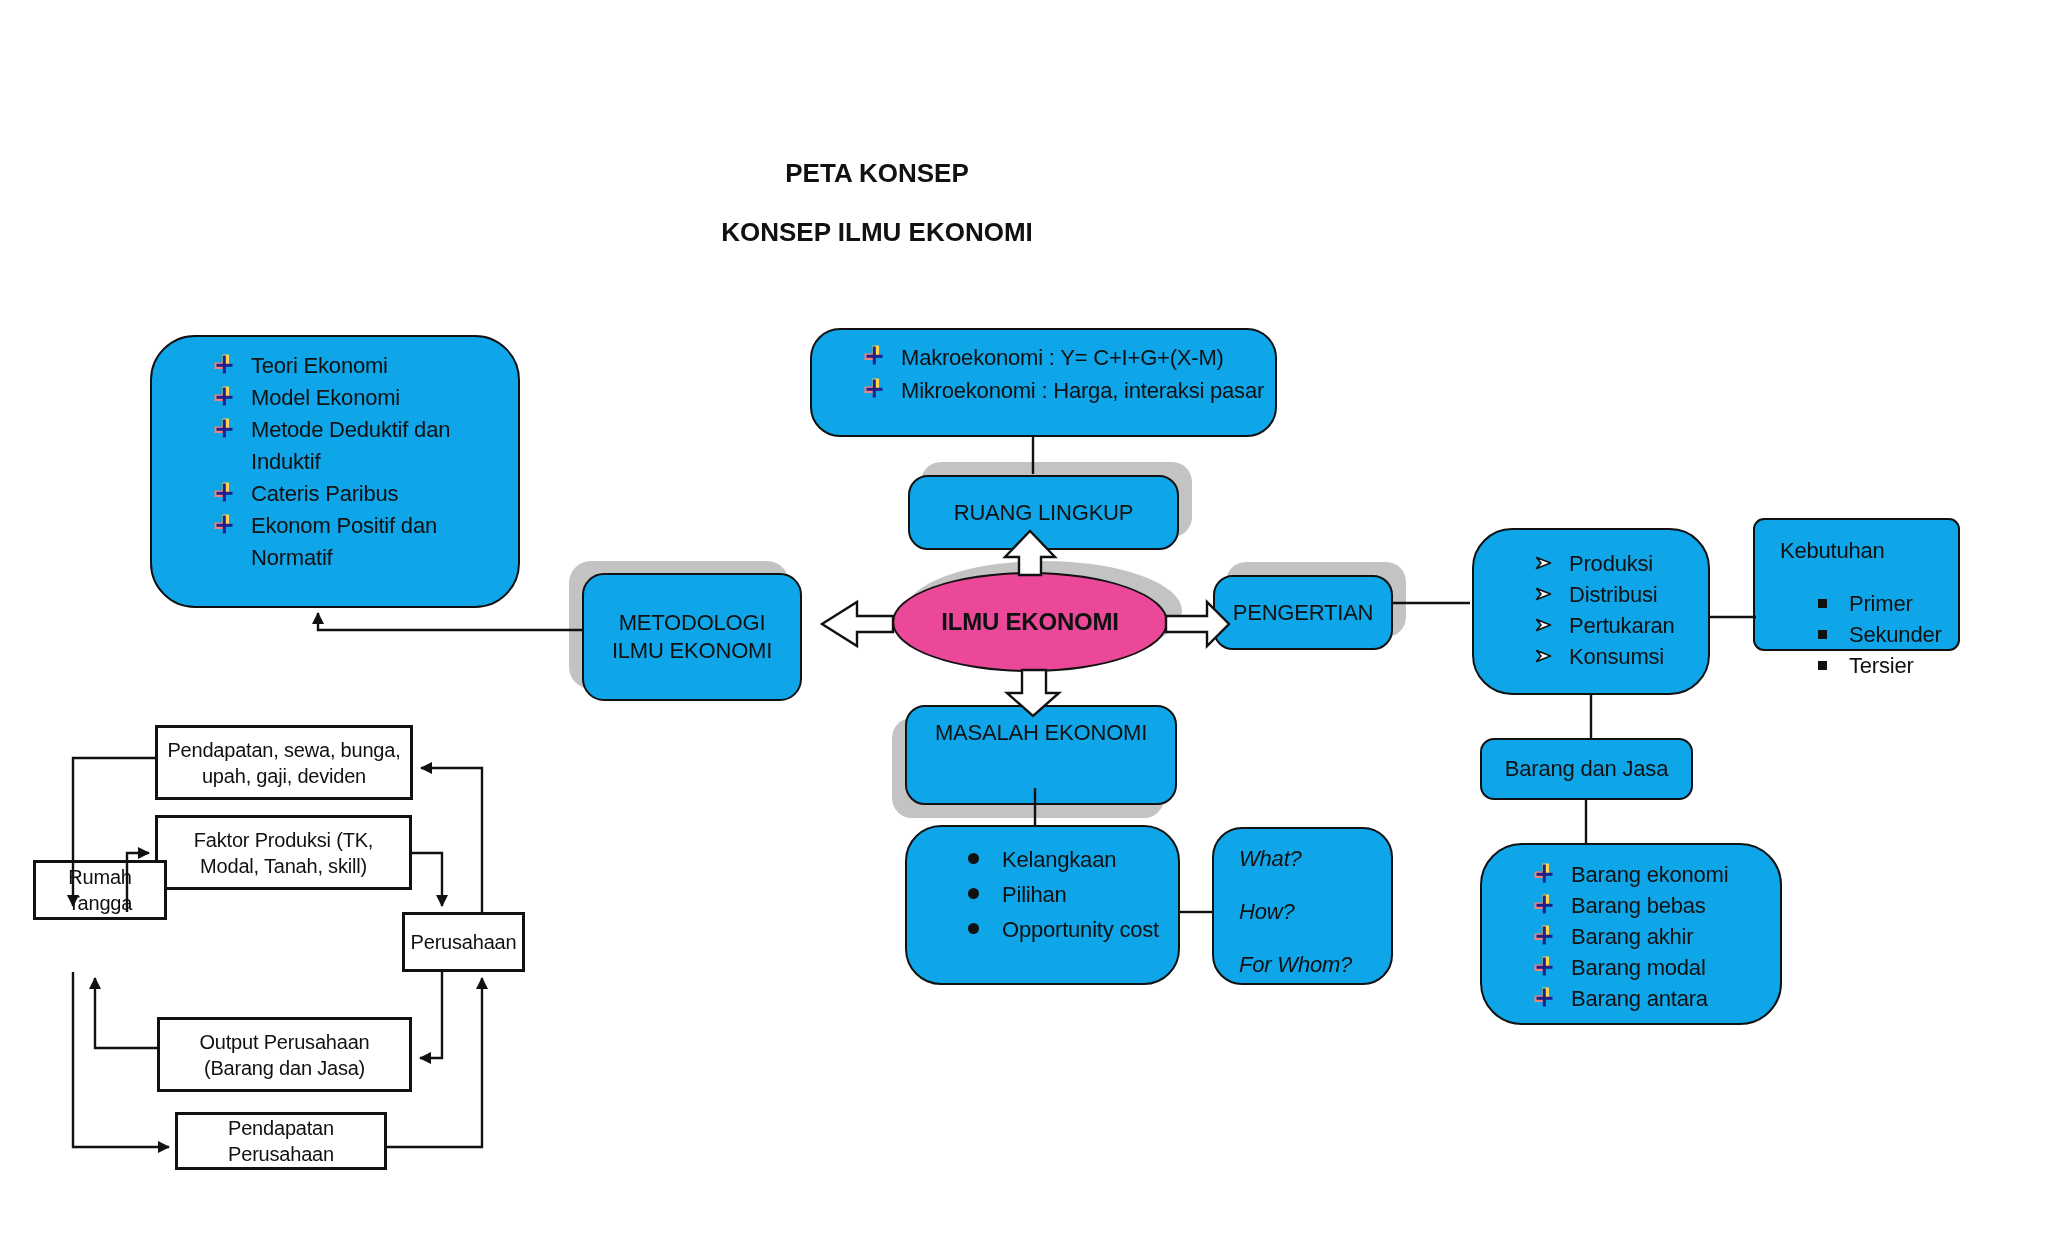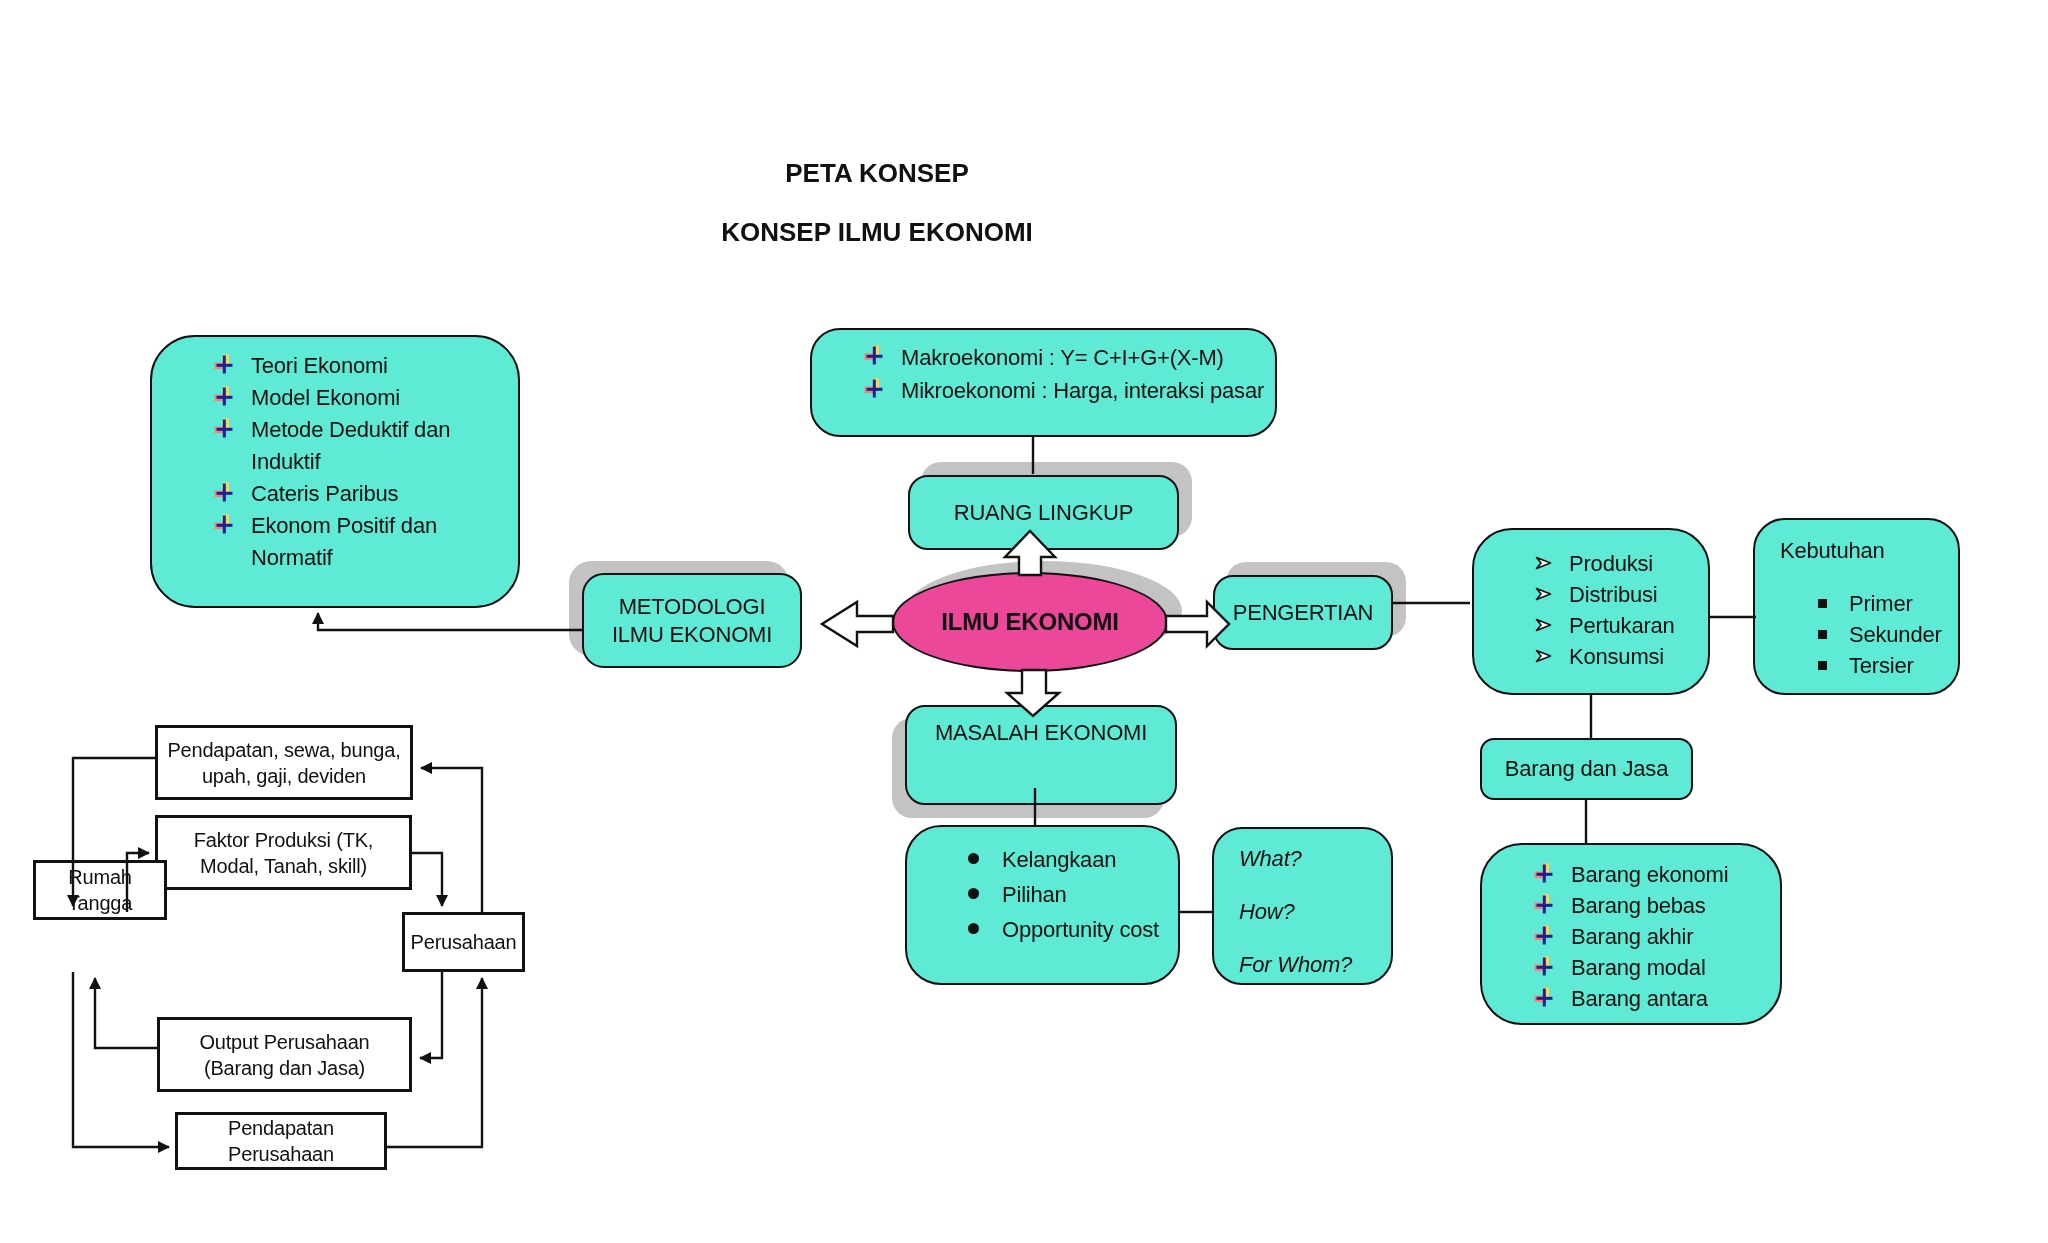--- a/index.html
+++ b/index.html
@@ -13,21 +13,21 @@
   #canvas{
     position:relative;width:2048px;height:1243px;background:#ffffff;
     font-family:"Liberation Sans",sans-serif;color:#111;overflow:hidden;
     letter-spacing:-0.2px;
   }
   .title{
     position:absolute;transform:translateX(-50%);
     font-weight:bold;font-size:26px;white-space:nowrap;letter-spacing:0;
   }
   .rbox{
-    position:absolute;background:#5eead4;border:2.5px solid var(--stroke);
+    position:absolute;background:#0ea5e9;border:2.5px solid var(--stroke);
     box-sizing:border-box;
   }
   .node{
     display:flex;align-items:center;justify-content:center;text-align:center;
     font-size:22px;line-height:28px;
   }
   .flowbox{
     position:absolute;background:#fff;border:3px solid var(--stroke);
     box-sizing:border-box;display:flex;align-items:center;justify-content:center;
     text-align:center;font-size:20px;line-height:26px;padding:2px 8px;
@@ -147,21 +147,21 @@
   </div>
 
   <div class="rbox node" style="left:908px;top:475px;width:271px;height:75px;border-radius:20px;box-shadow:13px -13px 0 var(--shadow);">
     <span>RUANG LINGKUP</span>
   </div>
 
   <div class="ellipse" style="left:892px;top:572px;width:276px;height:100px;box-shadow:14px -11px 0 var(--shadow);">
     <span>ILMU EKONOMI</span>
   </div>
 
-  <div class="rbox node" style="left:582px;top:573px;width:220px;height:95px;border-radius:22px;box-shadow:-13px -12px 0 var(--shadow);padding:0 8px;">
+  <div class="rbox node" style="left:582px;top:573px;width:220px;height:128px;border-radius:22px;box-shadow:-13px -12px 0 var(--shadow);padding:0 8px;">
     <span>METODOLOGI ILMU EKONOMI</span>
   </div>
 
   <div class="rbox node" style="left:1213px;top:575px;width:180px;height:75px;border-radius:20px;box-shadow:13px -13px 0 var(--shadow);">
     <span>PENGERTIAN</span>
   </div>
 
   <div class="rbox node" style="left:905px;top:705px;width:272px;height:100px;border-radius:20px;box-shadow:-13px 13px 0 var(--shadow);align-items:flex-start;padding-top:12px;">
     <span>MASALAH EKONOMI</span>
   </div>
@@ -196,21 +196,21 @@
           <span class="bullet b-arrow">
             <svg width="20" height="20" viewBox="0 0 20 20">
               <path d="M2.5 4.5 L16.5 10 L2.5 15.5 L7 10 Z" fill="#fff" stroke="#111" stroke-width="1.6" stroke-linejoin="round"></path>
             </svg>
           </span>
           <span class="li-text">Konsumsi</span>
         </div>
       </div>
   </div>
 
-  <div class="rbox" style="left:1753px;top:518px;width:207px;height:177px;border-radius:32px;">
+  <div class="rbox" style="left:1753px;top:518px;width:207px;height:133px;border-radius:11px;">
     <div class="sub-head" style="position:absolute;left:25px;top:18px;">Kebutuhan</div>
     <div class="list nowrap" style="left:62px;top:68px;width:140px;line-height:31px;">
         <div class="li">
           <span class="bullet b-square">
             <svg width="11" height="11" viewBox="0 0 11 11">
               <rect x="1" y="1" width="9" height="9" fill="#111"></rect>
             </svg>
           </span>
           <span class="li-text">Primer</span>
         </div>

